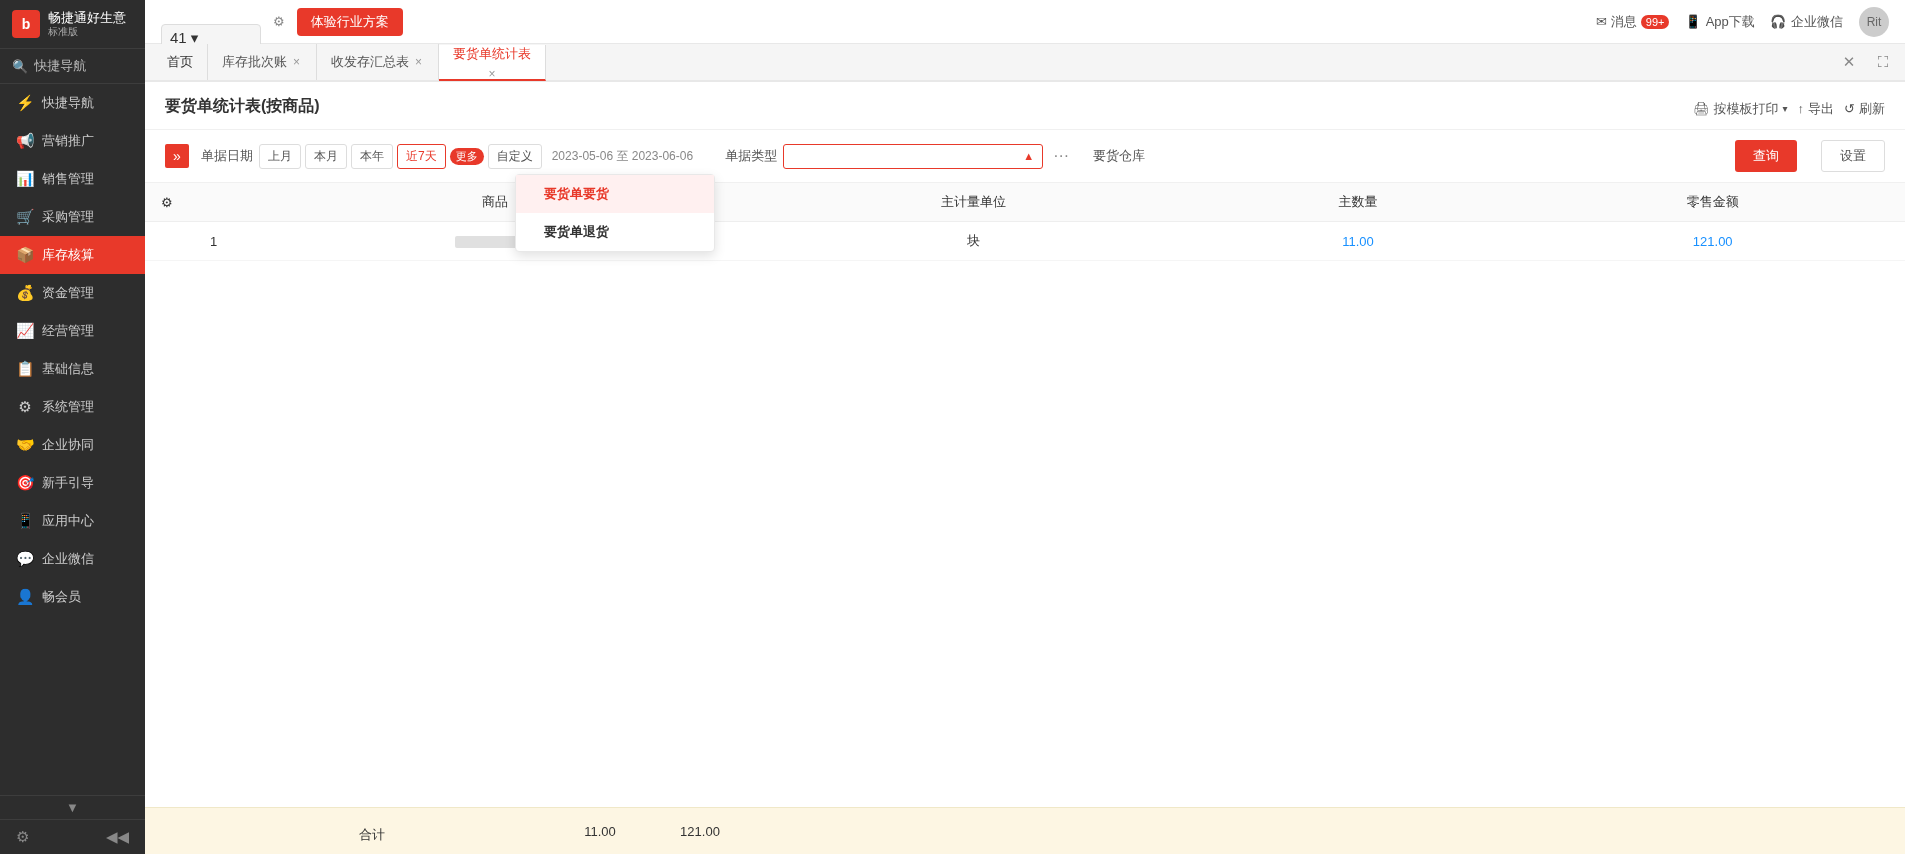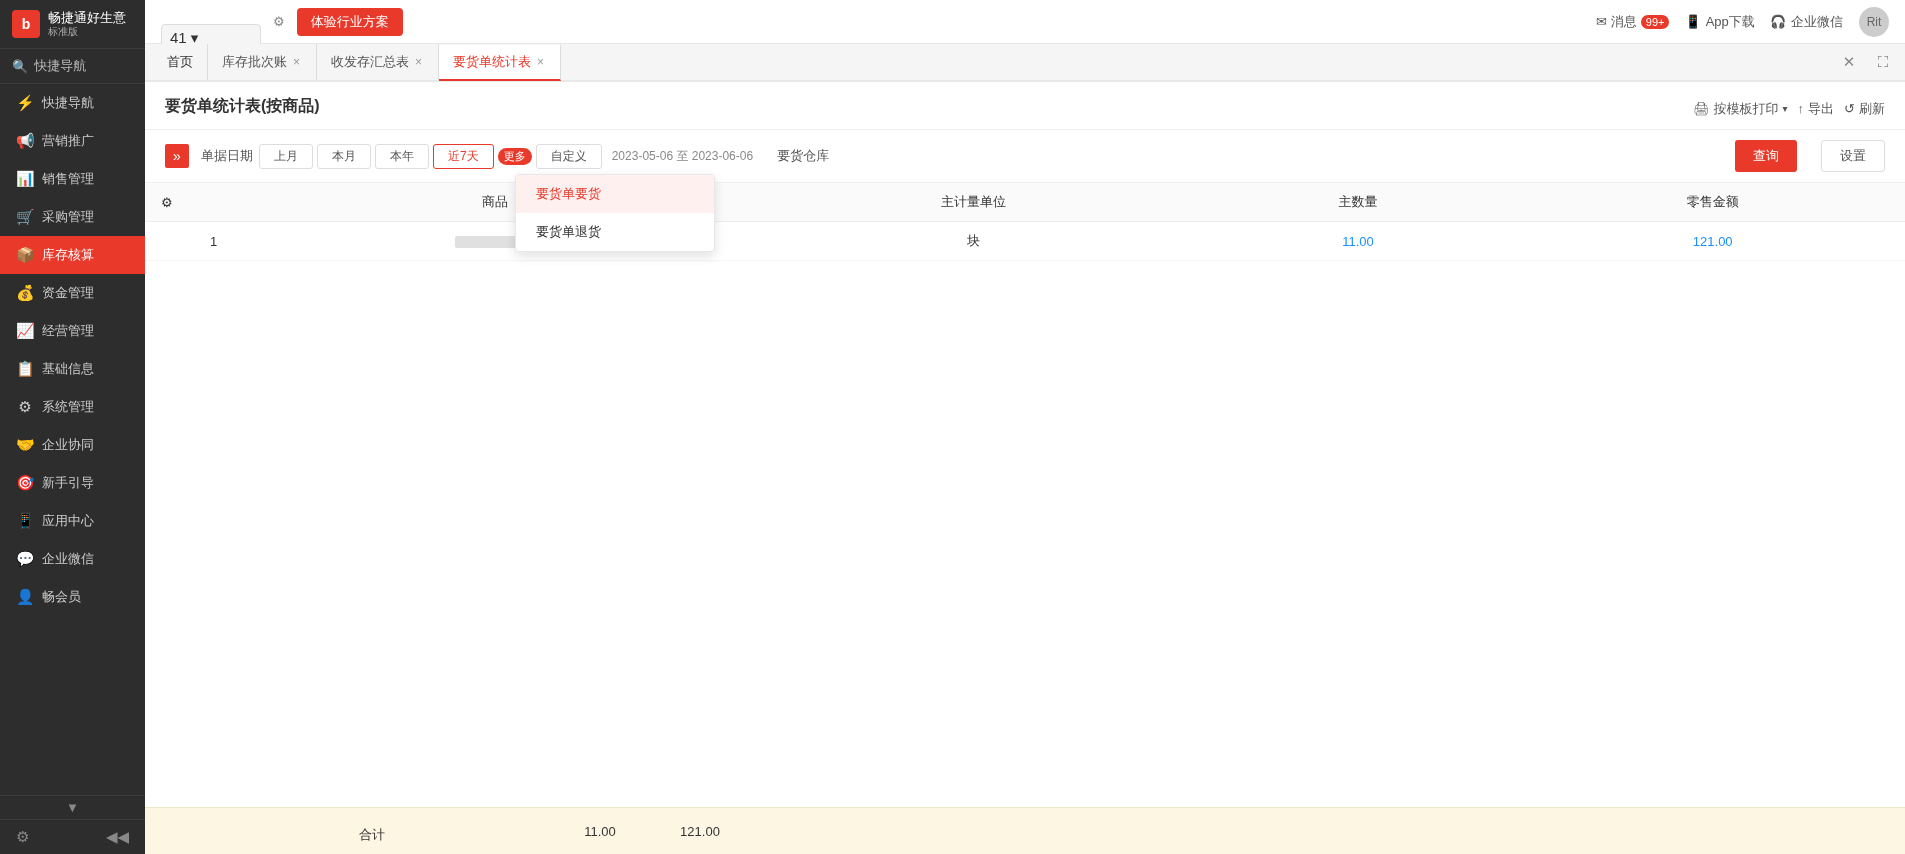--- a/index.html
+++ b/index.html
@@ -120,21 +120,21 @@
     }
     .tab {
       display: flex; align-items: center; gap: 4px;
       padding: 0 14px; height: 100%; cursor: pointer;
       font-size: 13px; color: #555; border-right: 1px solid #ddd;
       white-space: nowrap;
     }
     .tab.home { color: #333; }
     .tab.active {
       background: #fff; color: #e8392a; border-bottom: 2px solid #e8392a;
-      margin-bottom: -2px; z-index: 1;
+      margin-bottom: -2px; z-index: 1; flex-direction: column;
     }
     .tab .tab-close { font-size: 12px; color: #999; cursor: pointer; padding: 0 2px; }
     .tab-bar-right { margin-left: auto; display: flex; gap: 6px; }
     .tab-bar-icon { width: 28px; height: 28px; display: flex; align-items: center; justify-content: center; cursor: pointer; color: #888; font-size: 15px; }
 
     
     .content {
       flex: 1; overflow: auto; background: #fff;
       display: flex; flex-direction: column;
     }
@@ -164,21 +164,21 @@
       position: relative;
     }
     .expand-btn {
       width: 24px; height: 24px; background: #e8392a; color: #fff;
       border-radius: 2px; display: flex; align-items: center; justify-content: center;
       cursor: pointer; font-size: 14px; flex-shrink: 0;
     }
     .filter-label { color: #555; font-size: 13px; white-space: nowrap; }
     .date-btns { display: flex; gap: 4px; align-items: center; }
     .date-btn {
-      padding: 3px 14px; border: 1px solid #ddd; border-radius: 3px;
+      padding: 3px 8px; border: 1px solid #ddd; border-radius: 3px;
       font-size: 12px; color: #555; cursor: pointer; background: #fff;
       white-space: nowrap;
     }
     .date-btn.active { border-color: #e8392a; color: #e8392a; }
     .date-badge {
       background: #e8392a; color: #fff; border-radius: 10px;
       padding: 1px 6px; font-size: 11px; cursor: pointer;
     }
     .date-range { font-size: 12px; color: #888; margin-left: 4px; }
 
@@ -211,21 +211,21 @@
       position: absolute;
       top: 44px; left: 370px;
       background: #fff;
       border: 1px solid #e8e8e8;
       border-radius: 4px;
       box-shadow: 0 4px 12px rgba(0,0,0,0.12);
       z-index: 100;
       min-width: 200px;
     }
     .dropdown-item {
-      padding: 10px 20px; cursor: pointer; font-size: 13px; color: #333;
+      padding: 10px 28px; cursor: pointer; font-size: 13px; color: #333; font-weight: bold;
     }
     .dropdown-item.selected { background: #fff0f0; color: #e8392a; }
 
     
     .table-wrap {
       flex: 1; overflow: auto; padding: 0;
     }
     table {
       width: 100%; border-collapse: collapse; font-size: 13px;
     }
@@ -437,20 +437,28 @@
           <button class="date-btn">上月</button>
           <button class="date-btn">本月</button>
           <button class="date-btn">本年</button>
           <button class="date-btn active">近7天</button>
           <span class="date-badge">更多</span>
           <button class="date-btn">自定义</button>
         </div>
         <span class="date-range">2023-05-06 至 2023-06-06</span>
       </div>
 
+      <div class="filter-group" style="margin-left:20px;">
+        <span class="filter-label">单据类型</span>
+        <div class="filter-select" style="border-color:#e8392a;">
+          <span style="min-width:180px;">&nbsp;</span>
+          <span class="up-arrow">▲</span>
+        </div>
+        <span class="filter-dots">···</span>
+      </div>
 
       <div class="warehouse-filter">
         <span class="filter-label">要货仓库</span>
       </div>
 
       <div style="margin-left:auto;display:flex;gap:20px;">
         <button class="btn-query">查询</button>
         <button class="btn-set">设置</button>
       </div>
 

